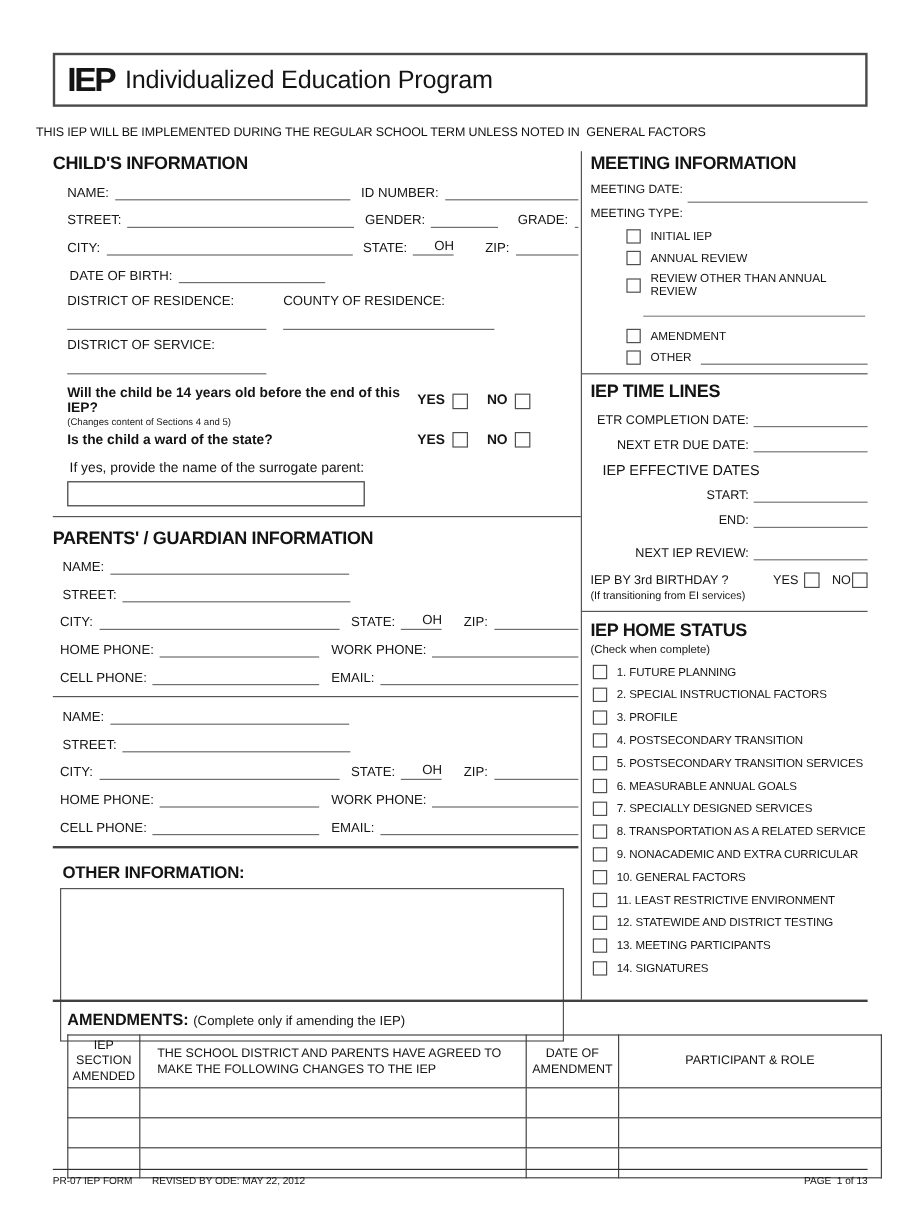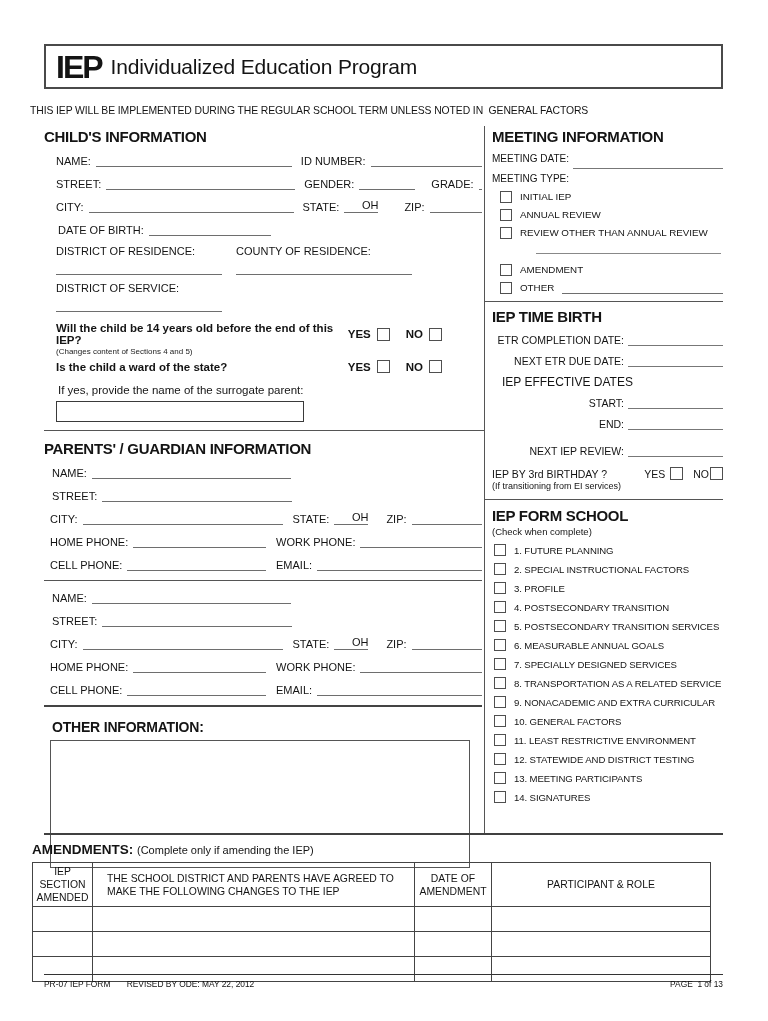--- a/index.html
+++ b/index.html
@@ -6,21 +6,21 @@
   .page {
     position:relative; width:768px; height:1021px; background:#fff;
     font-family:"Liberation Sans", sans-serif; color:#141414; overflow:hidden;
   }
   
   .header-box{
     position:absolute; left:44px; top:44px; width:679px; height:45px;
     border:2px solid #4a4a4a; box-sizing:border-box;
     display:flex; align-items:center; padding-left:10px;
   }
-  .logo{ font-size:32px; font-weight:700; letter-spacing:-2px; line-height:1; }
+  .logo{ font-size:28px; font-weight:700; letter-spacing:-2px; line-height:1; }
   .app-title{ font-size:21px; margin-left:9px; letter-spacing:-0.2px; }
   .notice{ position:absolute; left:30px; top:105px; font-size:10.4px; white-space:pre; letter-spacing:-0.1px; }
 
   
   .columns{ position:absolute; left:44px; top:126px; width:679px; height:707px; display:flex; }
   .col-left{ width:440px; box-sizing:border-box; }
   .col-right{ flex:1; border-left:1.6px solid #555; padding-left:7px; box-sizing:border-box; }
 
   .sec{ font-size:15px; font-weight:700; margin:2px 0 8px 0; letter-spacing:-0.3px; }
   .frow{ display:flex; align-items:flex-end; margin:0 2px 9px 12px; font-size:11px; }
@@ -51,38 +51,38 @@
   .phalf1{ width:216px; display:flex; align-items:flex-end; flex:none; }
   .phalf2{ flex:1; display:flex; align-items:flex-end; }
 
   .other-title{ font-size:14px; font-weight:700; margin:12px 0 5px 8px; letter-spacing:-0.2px; }
   .other-box{ margin-left:6px; width:420px; height:128px; border:1.6px solid #555; box-sizing:border-box; }
 
   
   .r-row{ display:flex; align-items:flex-end; font-size:10px; margin-bottom:4px; }
   .r-ln-low{ flex:1; border-bottom:1.3px solid #777; height:9px; margin-left:4px; transform:translateY(5px); }
   .mtype{ font-size:10px; margin:9px 0 7px 0; }
-  .cbrow{ display:flex; margin:0 0 6px 8px; font-size:9.8px; }
+  .cbrow{ display:flex; align-items:center; margin:0 0 6px 30px; font-size:9.8px; }
   .wline{ border-bottom:1.2px solid #888; height:8px; margin:4px 2px 10px 44px; }
   .cbrow .ln{ margin-left:8px; height:11px; }
 
   .tl-title{ font-size:15px; font-weight:700; margin:6px 0 8px 0; letter-spacing:-0.3px; }
   .tlrow{ display:flex; align-items:flex-end; margin-bottom:8px; font-size:10.5px; }
   .tllbl{ width:132px; text-align:right; white-space:nowrap; flex:none; }
   .tlline{ flex:1; border-bottom:1.3px solid #777; height:12px; margin-left:4px; }
   .eff{ font-size:12px; margin:3px 0 7px 10px; }
   .bday{ display:flex; align-items:flex-end; font-size:10.5px; margin-top:10px; }
   .bday .cb{ margin-left:5px; width:13px; height:13px; }
   .bday-note{ font-size:9px; margin-top:1px; }
   .status-sub{ font-size:9.5px; margin:0 0 7px 0; }
   .strow{ display:flex; align-items:center; margin:0 0 7px 2px; font-size:9.6px; letter-spacing:-0.1px; }
 
   
   .bigdiv{ position:absolute; left:44px; top:833px; width:679px; border-top:2.4px solid #404040; }
-  .amend{ position:absolute; left:32px; top:842px; width:679px; }
+  .amend{ position:absolute; left:56px; top:842px; width:679px; }
   .amend-head{ font-size:13.5px; }
   .amend-title{ font-weight:700; }
   .amend-sub{ font-size:11px; }
   table.amend-table{ width:100%; border-collapse:collapse; margin-top:5px; table-layout:fixed; }
   .amend-table th, .amend-table td{ border:1.3px solid #444; font-weight:400; }
   .amend-table{ border:1.8px solid #444; }
   .amend-table th{ font-size:10.4px; text-align:center; padding:2px 3px; height:28px; line-height:1.25; vertical-align:middle; }
   .amend-table th.left{ text-align:left; padding-left:14px;margin-left:36px; }
   .amend-table td{ height:22px; }
   .c1{ width:60px; } .c2{ width:322px; } .c3{ width:77px; }
@@ -300,21 +300,21 @@
         <span>AMENDMENT</span>
       </div>
       <div class="cbrow">
         <span class="cbs"></span>
         <span>OTHER</span>
         <span class="ln"></span>
       </div>
 
       <div class="hdiv" style="margin:7px 0 0 -7px;"></div>
 
-      <div class="tl-title">IEP TIME BIRTH</div>
+      <div class="tl-title">IEP TIME LINES</div>
 
       <div class="tlrow">
         <span class="tllbl">ETR COMPLETION DATE:</span>
         <span class="tlline"></span>
       </div>
       <div class="tlrow">
         <span class="tllbl">NEXT ETR DUE DATE:</span>
         <span class="tlline"></span>
       </div>
 
@@ -338,21 +338,21 @@
         <span>IEP BY 3rd BIRTHDAY ?</span>
         <span style="margin-left:auto;">YES</span>
         <span class="cb"></span>
         <span style="margin-left:10px;">NO</span>
         <span class="cb" style="margin-left:1px;"></span>
       </div>
       <div class="bday-note">(If transitioning from EI services)</div>
 
       <div class="hdiv" style="margin:8px 0 0 -7px;"></div>
 
-      <div class="tl-title" style="margin-top:7px; margin-bottom:2px;">IEP FORM SCHOOL</div>
+      <div class="tl-title" style="margin-top:7px; margin-bottom:2px;">IEP HOME STATUS</div>
       <div class="status-sub">(Check when complete)</div>
 
       <div class="strow">
           <span class="cbs"></span>
           <span>1. FUTURE PLANNING</span>
         </div>
       <div class="strow">
           <span class="cbs"></span>
           <span>2. SPECIAL INSTRUCTIONAL FACTORS</span>
         </div>

